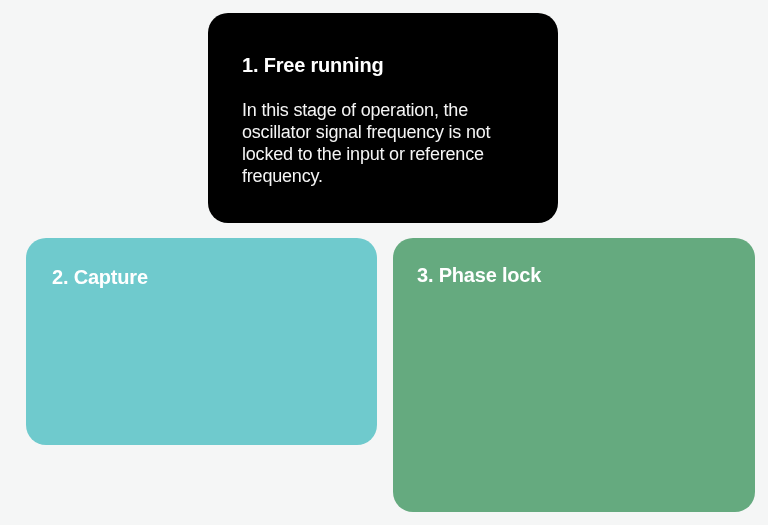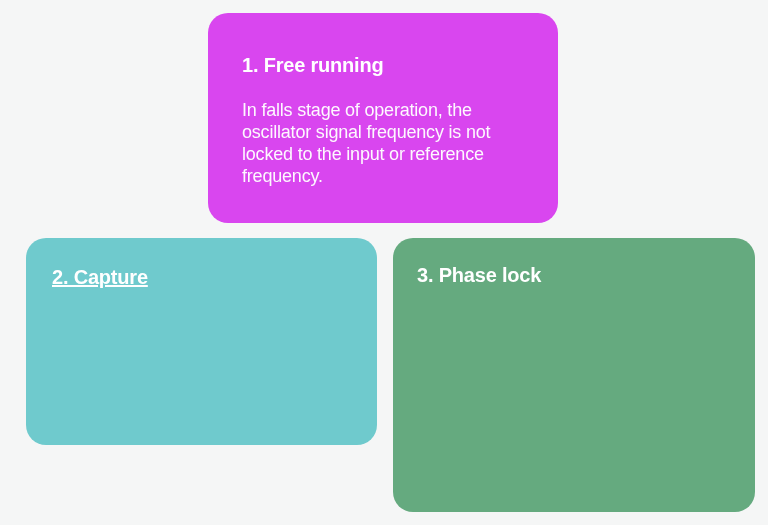--- a/index.html
+++ b/index.html
@@ -58,26 +58,26 @@
     line-height: 22px;
     letter-spacing: -0.2px;
     color: rgba(255, 255, 255, 0.96);
   }
 </style>
 </head>
 <body style="background-color: rgb(245, 246, 246);">
 
 <div class="canvas">
 
-  <section class="card card-1" style="background-color: #d946ef;">
+  <section class="card card-1" style="background-color: #000000;">
     <h2 class="card-title">1. Free running</h2>
-    <p class="card-body">In falls stage of operation, the oscillator signal frequency is not locked to the input or reference frequency.</p>
+    <p class="card-body">In this stage of operation, the oscillator signal frequency is not locked to the input or reference frequency.</p>
   </section>
 
-  <section class="card card-2" style="background-color: rgb(111, 202, 205); text-decoration: underline;">
+  <section class="card card-2" style="background-color: rgb(111, 202, 205);">
     <h2 class="card-title">2. Capture</h2>
   </section>
 
   <section class="card card-3" style="background-color: rgb(101, 170, 127);">
     <h2 class="card-title">3. Phase lock</h2>
   </section>
 
 </div>
 
 </body></html>

